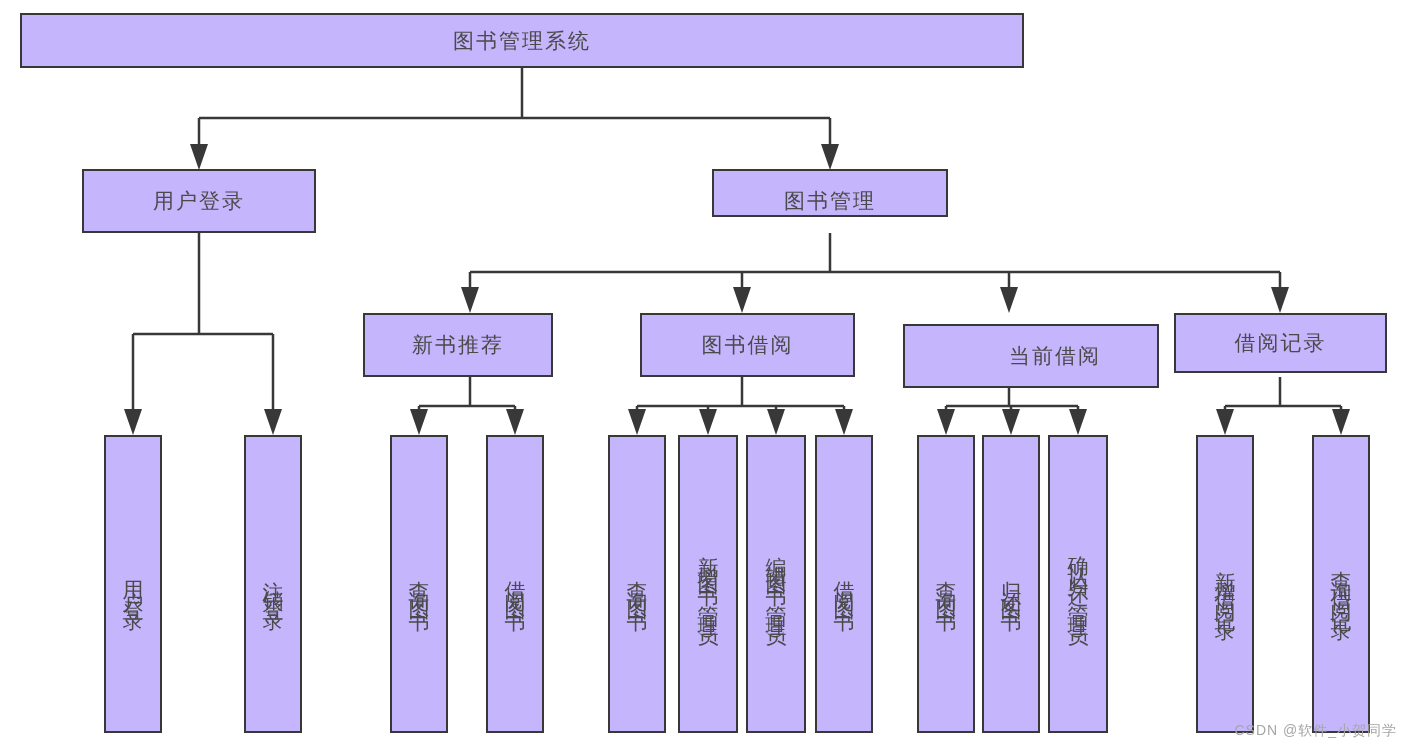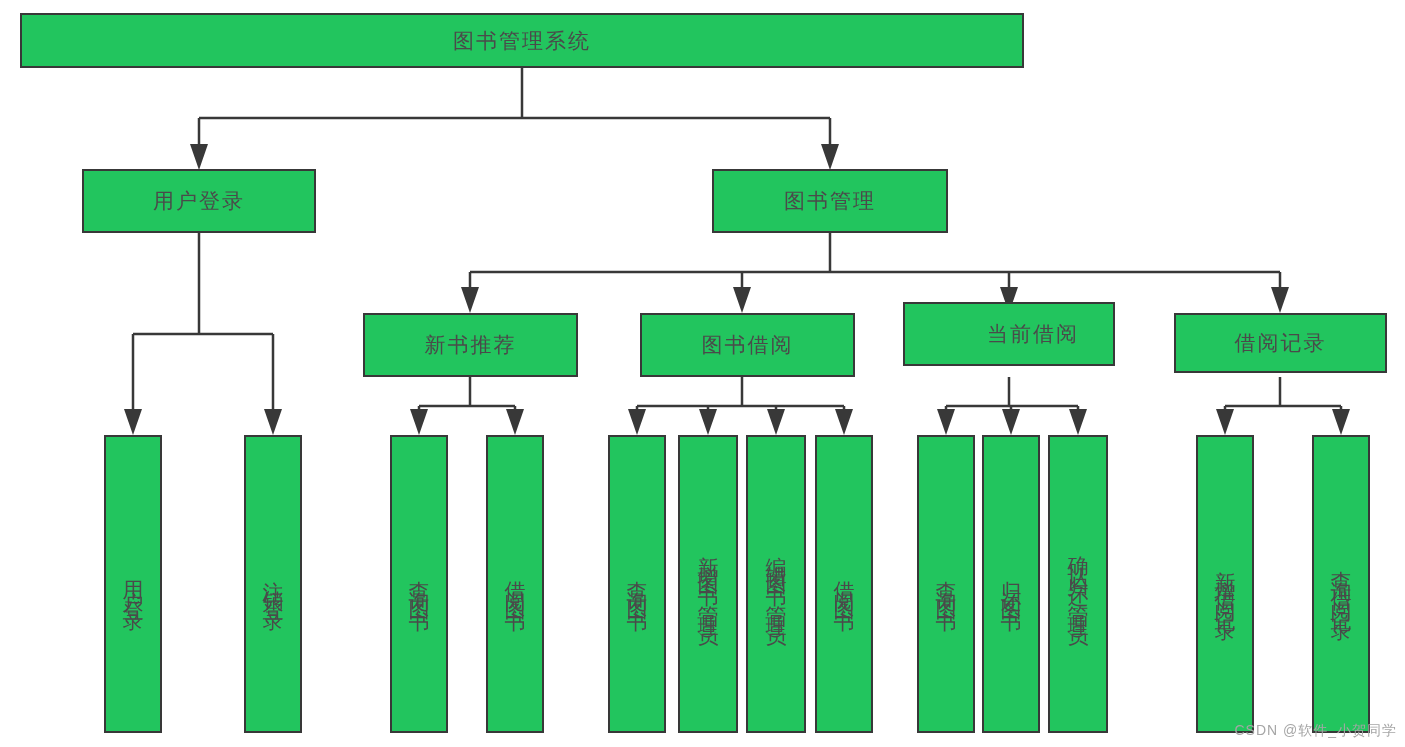--- a/index.html
+++ b/index.html
@@ -10,21 +10,21 @@
     font-family:"Liberation Sans","DejaVu Sans",sans-serif;
     overflow:hidden;
     --line:#383838;
     --text:#4a4a4a;
     --wm:#a6a6a6;
   }
   .connector-layer{position:absolute;left:0;top:0;z-index:1;}
   .node{
     position:absolute;
     box-sizing:border-box;
-    background:#22c55e;
+    background:#c4b5fd;
     border:2.5px solid var(--line);
     display:flex;align-items:center;justify-content:center;
     z-index:2;
     color:var(--text);
   }
   .hbox span{
     font-size:21px;
     letter-spacing:2px;
     color:var(--text);
     white-space:nowrap;
@@ -83,31 +83,31 @@
       </g>
   </svg>
 
   <div class="node hbox" style="left:20px;top:13px;width:1004px;height:55px;">
     <span>图书管理系统</span>
   </div>
 
   <div class="node hbox" style="left:82px;top:169px;width:234px;height:64px;">
     <span>用户登录</span>
   </div>
-  <div class="node hbox" style="left:712px;top:169px;width:236px;height:64px;">
+  <div class="node hbox" style="left:712px;top:169px;width:236px;height:48px;align-items:flex-end;">
     <span>图书管理</span>
   </div>
 
-  <div class="node hbox" style="left:363px;top:313px;width:215px;height:64px;">
+  <div class="node hbox" style="left:363px;top:313px;width:190px;height:64px;">
     <span>新书推荐</span>
   </div>
   <div class="node hbox" style="left:640px;top:313px;width:215px;height:64px;">
     <span>图书借阅</span>
   </div>
-  <div class="node hbox" style="left:903px;top:302px;width:212px;height:64px;padding-left:48px;">
+  <div class="node hbox" style="left:903px;top:324px;width:256px;height:64px;padding-left:48px;">
     <span>当前借阅</span>
   </div>
   <div class="node hbox" style="left:1174px;top:313px;width:213px;height:60px;">
     <span>借阅记录</span>
   </div>
 
   <div class="node vbox" style="left:104px;top:435px;width:58px;height:298px;">
     <span>用户登录</span>
   </div>
   <div class="node vbox" style="left:244px;top:435px;width:58px;height:298px;">

